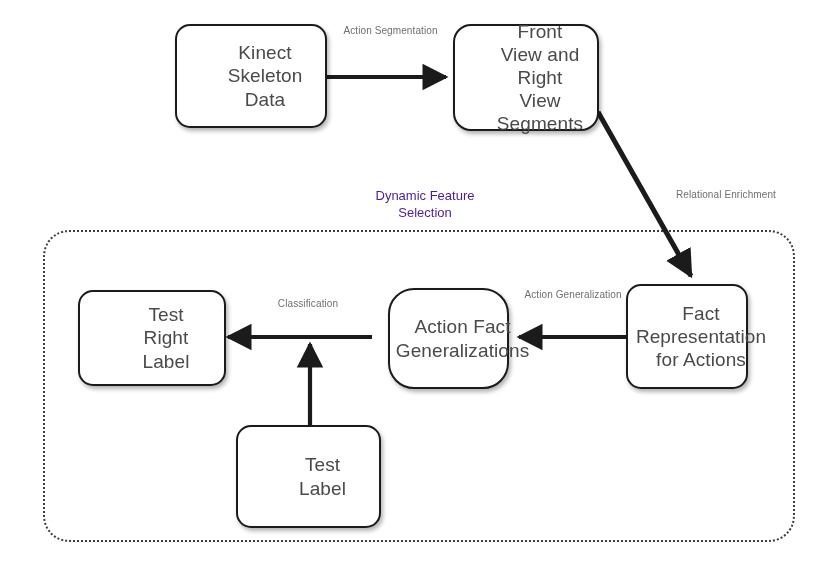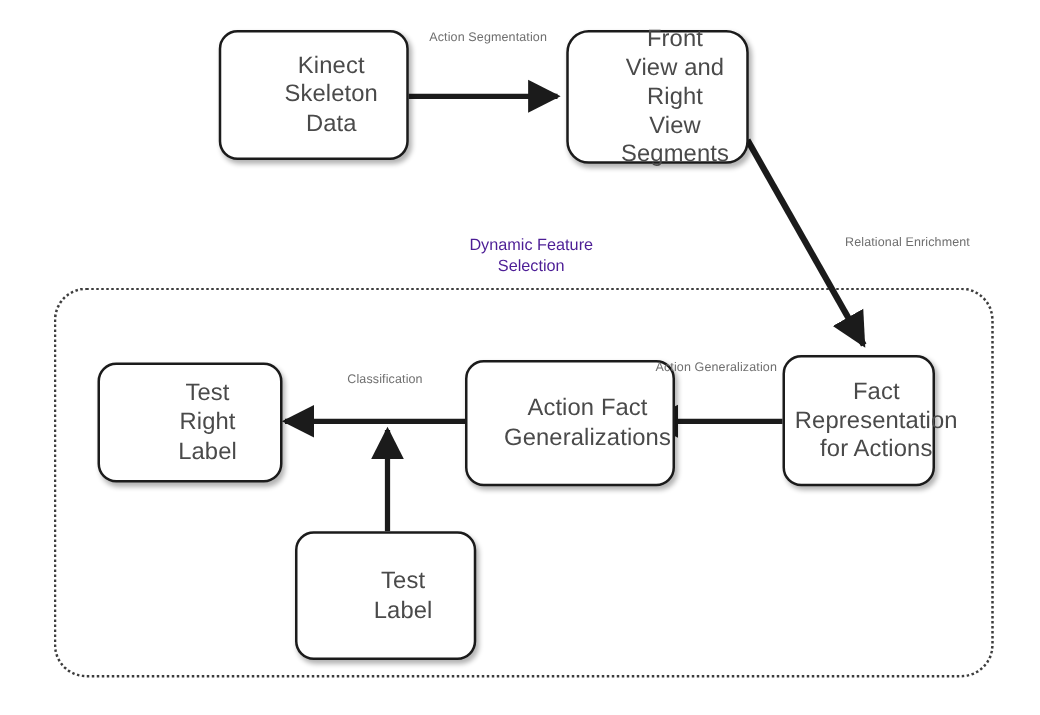--- a/index.html
+++ b/index.html
@@ -114,21 +114,21 @@
   </div>
 
   <div class="node" style="left:453px; top:24px; width:146px; height:107px;border-radius:18px;">
     <span>Front View and Right View Segments</span>
   </div>
 
   <div class="node" style="left:626px; top:284px; width:122px; height:105px;">
     <span>Fact Representation for Actions</span>
   </div>
 
-  <div class="node" style="left:372px; top:288px; width:168px; height:101px;">
+  <div class="node" style="left:388px; top:288px; width:121px; height:101px;border-radius:26px;">
     <span>Action Fact Generalizations</span>
   </div>
 
   <div class="node" style="left:78px; top:290px; width:148px; height:96px;">
     <span>Test Right Label</span>
   </div>
 
   <div class="node" style="left:236px; top:425px; width:145px; height:103px;">
     <span>Test Label</span>
   </div>

